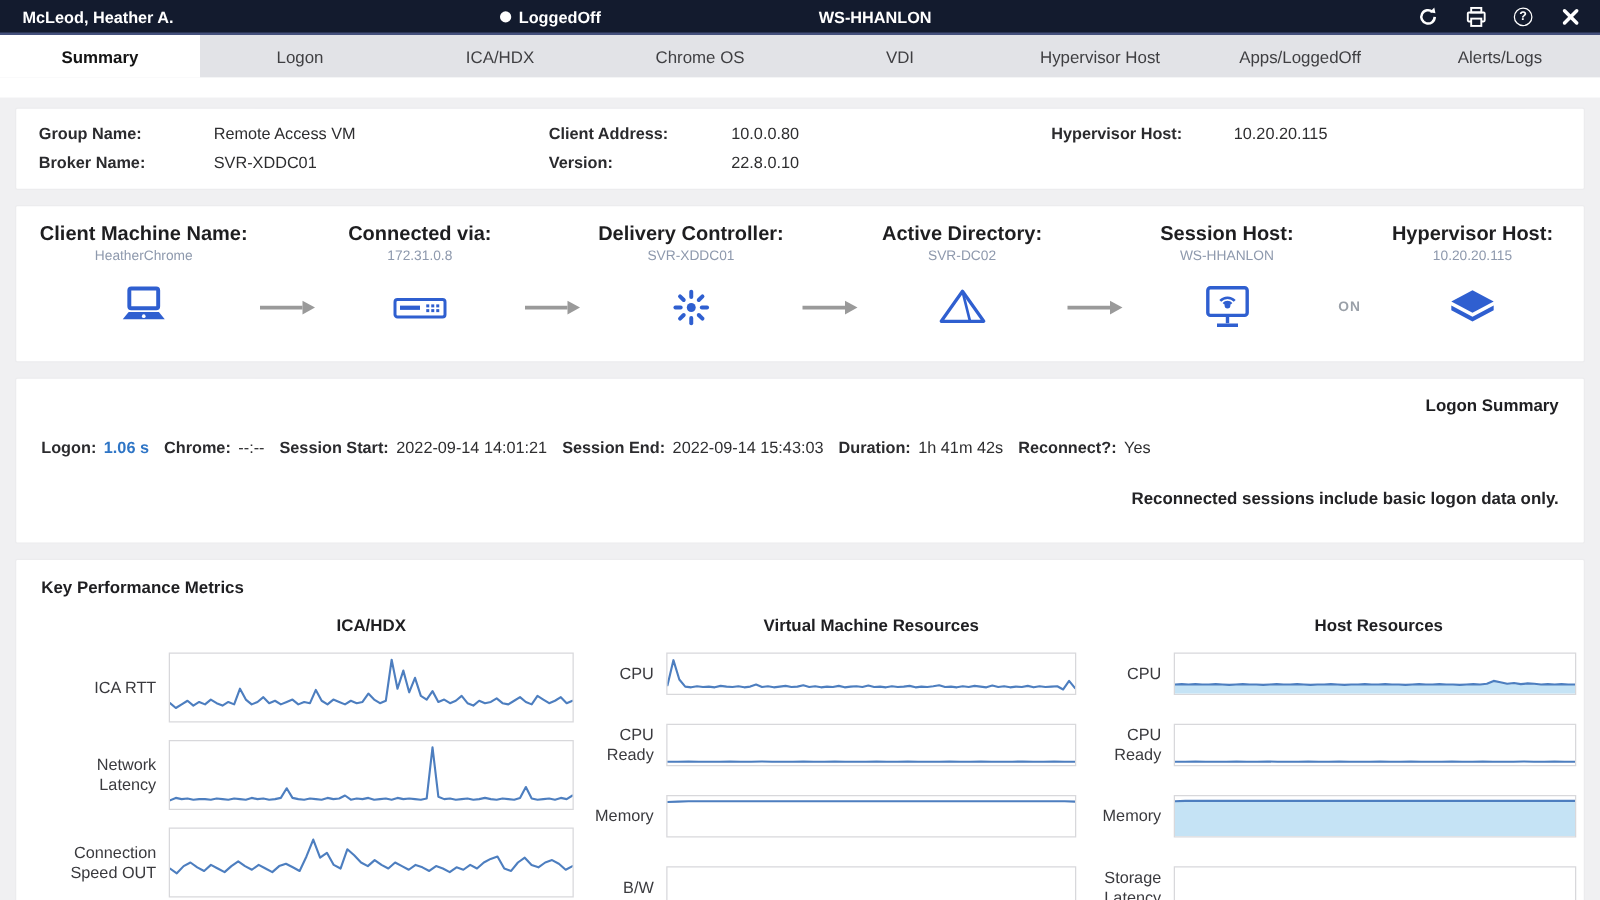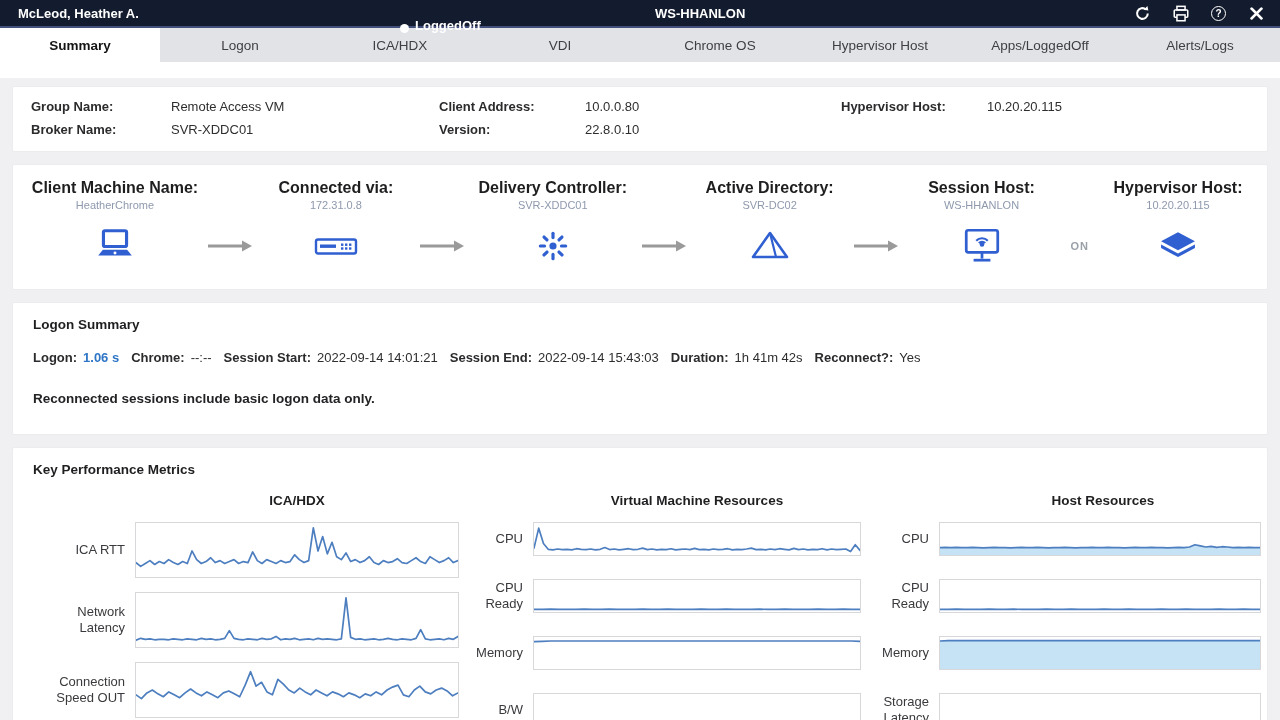--- a/index.html
+++ b/index.html
@@ -4,21 +4,21 @@
 <style>
   * { margin:0; padding:0; box-sizing:border-box; }
   html,body { width:1280px; height:720px; overflow:hidden;
     font-family:"Liberation Sans", sans-serif; background:#f0f0f2; }
 
   
   .topbar { position:relative; height:28px; background:#131b2e;
     border-bottom:2px solid #44507c; color:#fff; }
   .topbar .user { position:absolute; left:18px; top:6px; font-size:13px; font-weight:bold; }
   .topbar .status { position:absolute; left:400px; top:6px; font-size:13px; font-weight:bold;
-    display:flex; align-items:flex-end; gap:6px;margin-top:12px; }
+    display:flex; align-items:center; gap:6px; }
   .status-dot { width:9px; height:9px; border-radius:50%; background:#fff; display:inline-block; }
   .topbar .host { position:absolute; left:655px; top:6px; font-size:13px; font-weight:bold; }
   .topbar .actions { position:absolute; right:14px; top:4px; display:flex; gap:19px; align-items:center; }
   .tb-icon { width:19px; height:19px; display:flex; align-items:center; justify-content:center; cursor:pointer; }
   .help-circle { width:15px; height:15px; border:1.8px solid #fff; border-radius:50%;
     font-size:10px; font-weight:bold; color:#fff; display:flex; align-items:center; justify-content:center; }
 
   
   .tabbar { display:flex; height:34px; background:#e2e3e7; }
   .tab { flex:1; display:flex; align-items:center; justify-content:center;
@@ -43,21 +43,21 @@
   .flow-node .nlabel { font-size:16px; font-weight:bold; color:#1e1e20; white-space:nowrap; }
   .flow-node .nvalue { font-size:11px; color:#8e99ad; margin-top:2px; white-space:nowrap; }
   .icon-area { height:54px; display:flex; align-items:center; justify-content:center; margin-top:8px; }
   .flow-arrow { align-self:flex-end; height:54px; display:flex; align-items:center; flex:1;
     justify-content:center; }
   .on-label { align-self:flex-end; height:54px; display:flex; align-items:center;
     font-size:11px; font-weight:bold; color:#9aa0a8; padding:0 14px; letter-spacing:1px; }
   .w170{width:168px}.w150{width:150px}.w160{width:160px}
 
   
-  .logon-card { padding:14px 20px 28px 20px; }
+  .logon-card { padding:14px 20px 28px 20px;text-align:right; }
   .section-title { font-size:13.5px; font-weight:bold; color:#1f1f22; }
   .logon-row { display:flex; flex-wrap:nowrap; gap:12px; margin-top:18px; font-size:13px; color:#2e2e30; }
   .pair { white-space:nowrap; }
   .pair .plabel { font-weight:bold; color:#2b2b2e; }
   .pair .pvalue { margin-left:6px; }
   .pair .pvalue.accent { font-weight:bold; }
   .logon-note { margin-top:26px; font-size:13.5px; font-weight:bold; color:#232326; }
 
   
   .metrics-card { padding:14px 16px 22px 20px; }
@@ -116,24 +116,24 @@
   <div class="tab active">
       <span>Summary</span>
     </div>
   <div class="tab">
       <span>Logon</span>
     </div>
   <div class="tab">
       <span>ICA/HDX</span>
     </div>
   <div class="tab">
+      <span>Chrome OS</span>
+    </div>
+  <div class="tab">
       <span>VDI</span>
-    </div>
-  <div class="tab">
-      <span>Chrome OS</span>
     </div>
   <div class="tab">
       <span>Hypervisor Host</span>
     </div>
   <div class="tab">
       <span>Apps/LoggedOff</span>
     </div>
   <div class="tab">
       <span>Alerts/Logs</span>
     </div>

